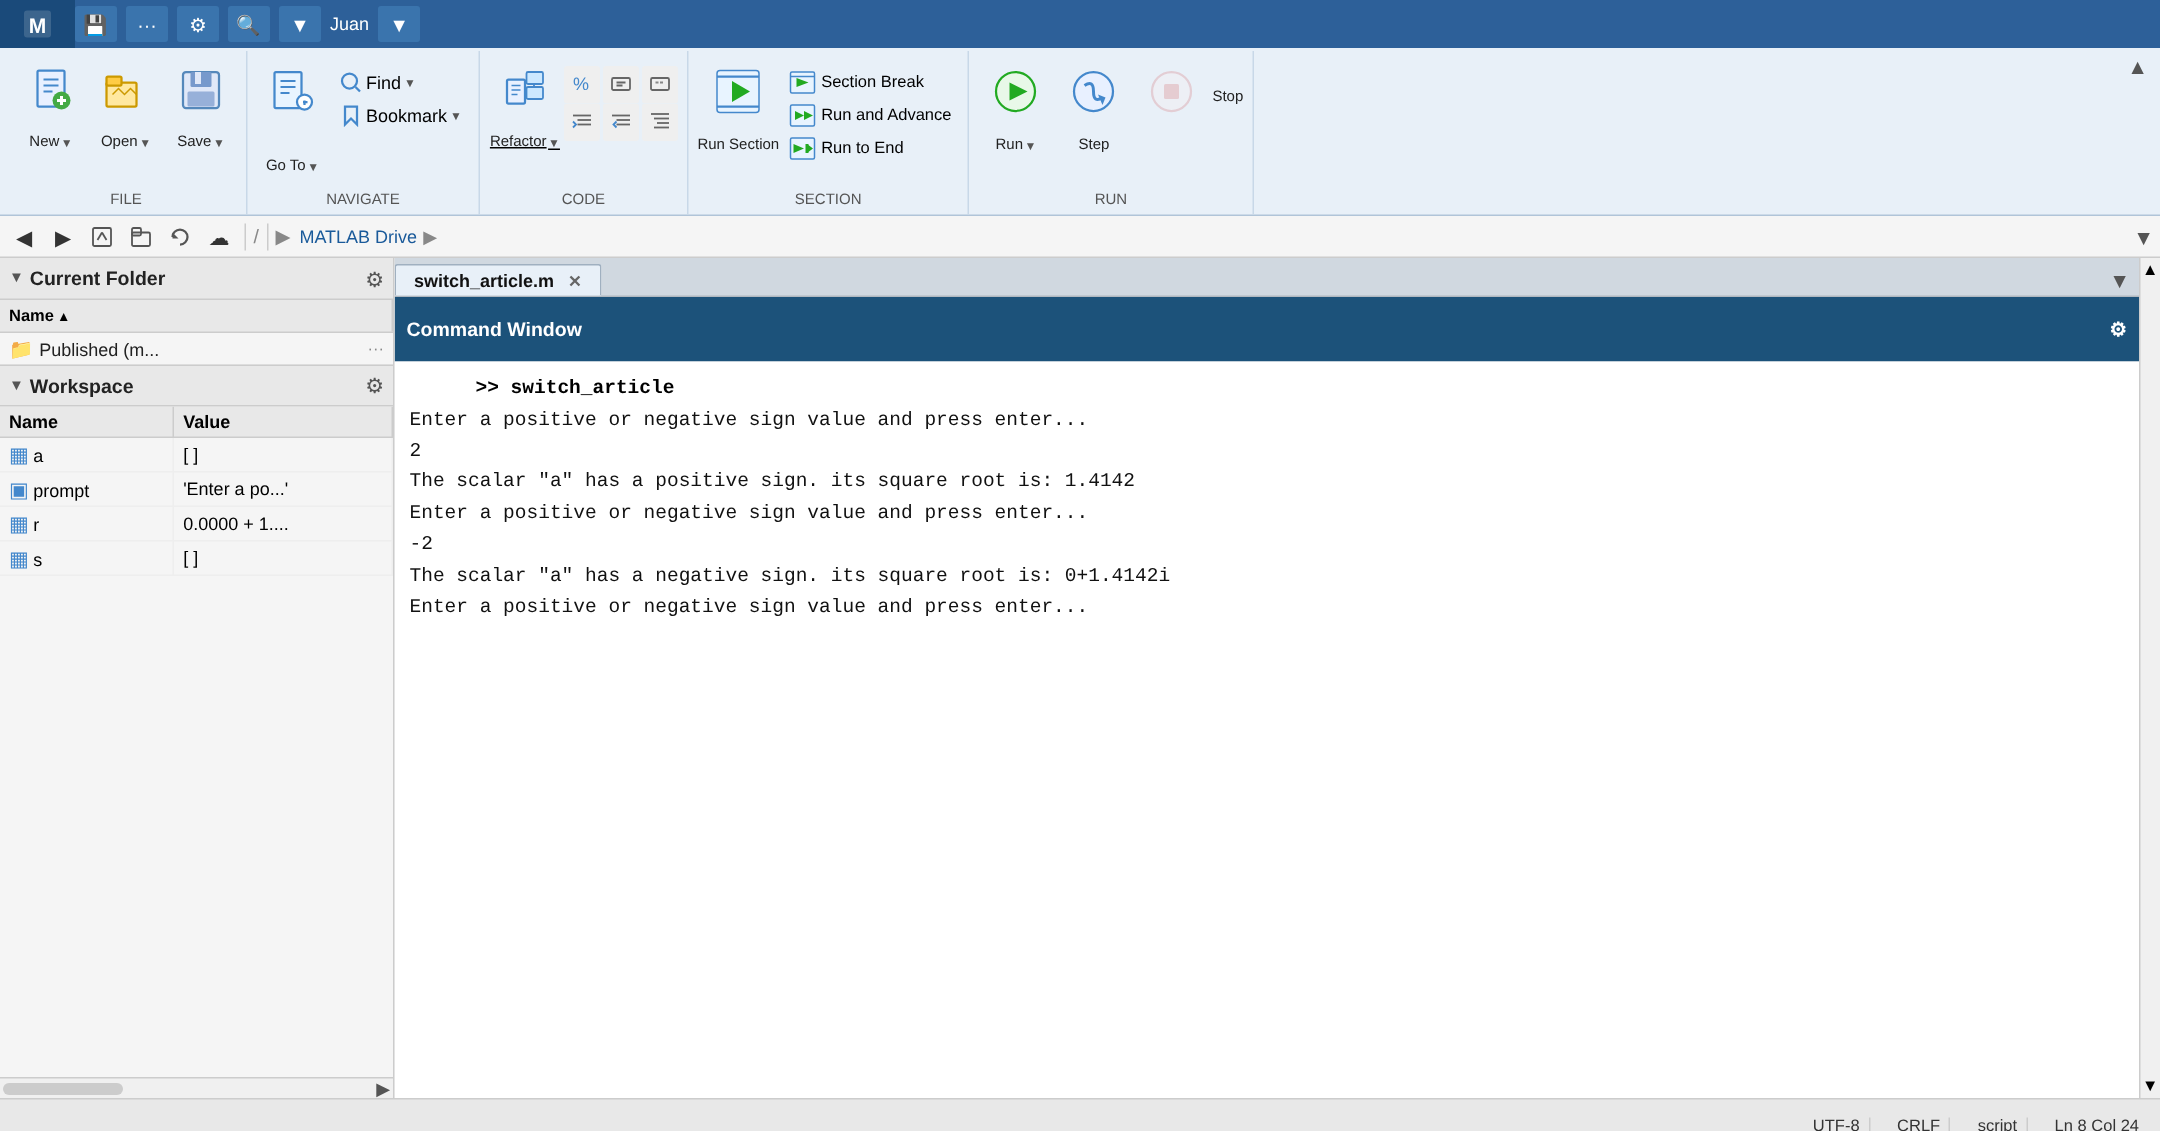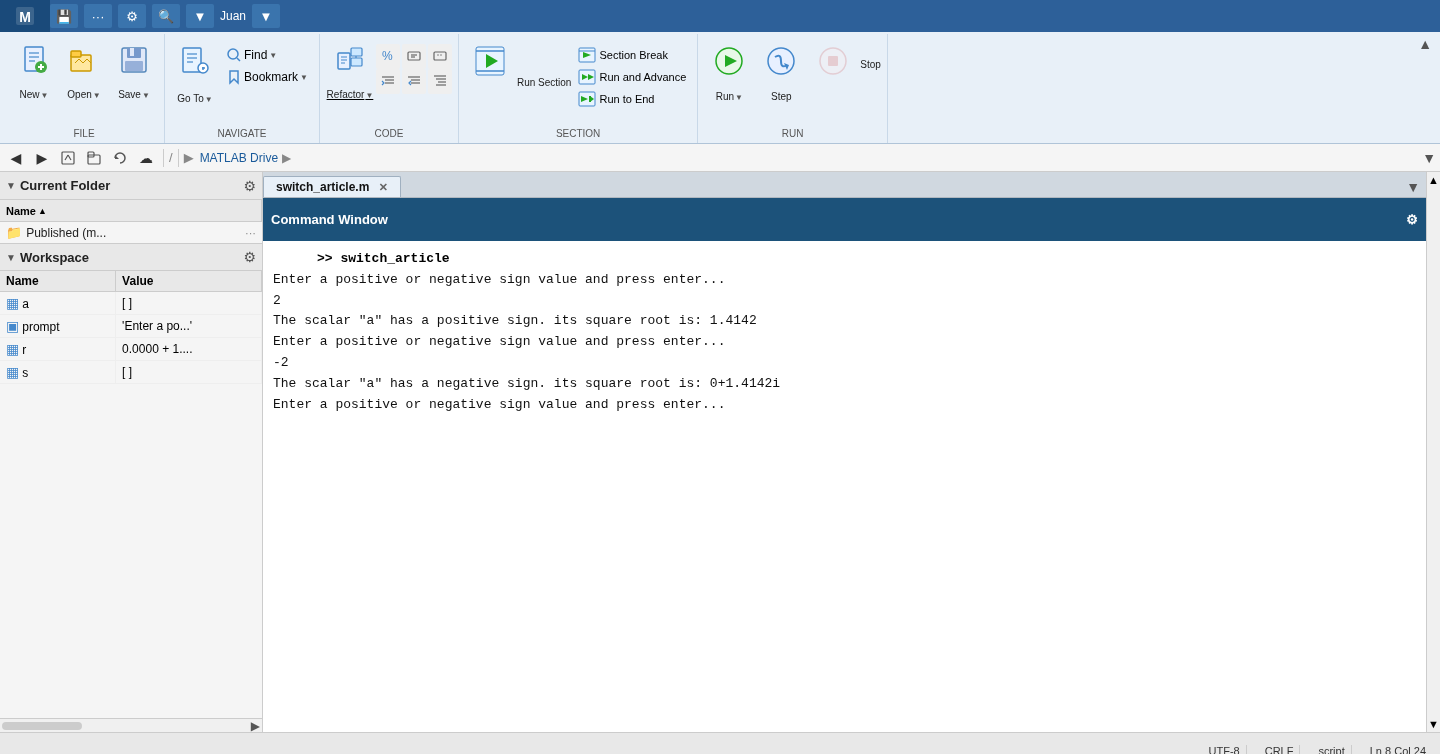--- a/index.html
+++ b/index.html
@@ -441,21 +441,21 @@
           <span class="dropdown-arrow">▼</span>
         </div>
       </div>
     </div>
     <div class="ribbon-group-label">FILE</div>
   </div>
 
   <div class="ribbon-group">
     <div class="ribbon-items">
 
-      <div style="display:flex;flex-direction:column;align-items:center;gap:6px;">
+      <div style="display:flex;flex-direction:column;align-items:center;gap:18px;">
         <button class="ribbon-btn-large">
           <div class="big-icon">
             <svg width="30" height="30" viewBox="0 0 30 30">
               <rect x="3" y="3" width="18" height="24" rx="1" fill="#e8f4ff" stroke="#4488cc" stroke-width="1.5"></rect>
               <line x1="7" y1="9" x2="17" y2="9" stroke="#4488cc" stroke-width="1.2"></line>
               <line x1="7" y1="13" x2="17" y2="13" stroke="#4488cc" stroke-width="1.2"></line>
               <line x1="7" y1="17" x2="13" y2="17" stroke="#4488cc" stroke-width="1.2"></line>
               <circle cx="23" cy="23" r="5" fill="white" stroke="#4488cc" stroke-width="1.5"></circle>
               <line x1="22" y1="23" x2="25" y2="23" stroke="#4488cc" stroke-width="1.5"></line>
               <line x1="23" y1="22" x2="23" y2="25" stroke="#4488cc" stroke-width="1.5"></line>
@@ -560,21 +560,21 @@
           </button>
         </div>
       </div>
     </div>
     <div class="ribbon-group-label">CODE</div>
   </div>
 
   <div class="ribbon-group">
     <div class="ribbon-items">
 
-      <div style="display:flex;flex-direction:row;align-items:flex-end;gap:2px;">
+      <div style="display:flex;flex-direction:column;align-items:center;gap:2px;">
         <button class="ribbon-btn-large">
           <div class="big-icon">
             <svg width="32" height="32" viewBox="0 0 32 32">
               <rect x="2" y="2" width="28" height="28" rx="2" fill="#e8f4ff" stroke="#4488cc" stroke-width="1"></rect>
               <polygon points="12,9 24,16 12,23" fill="#22aa22"></polygon>
               <line x1="2" y1="6" x2="30" y2="6" stroke="#4488cc" stroke-width="1.5"></line>
               <line x1="2" y1="26" x2="30" y2="26" stroke="#4488cc" stroke-width="1.5"></line>
             </svg>
           </div>
         </button>

